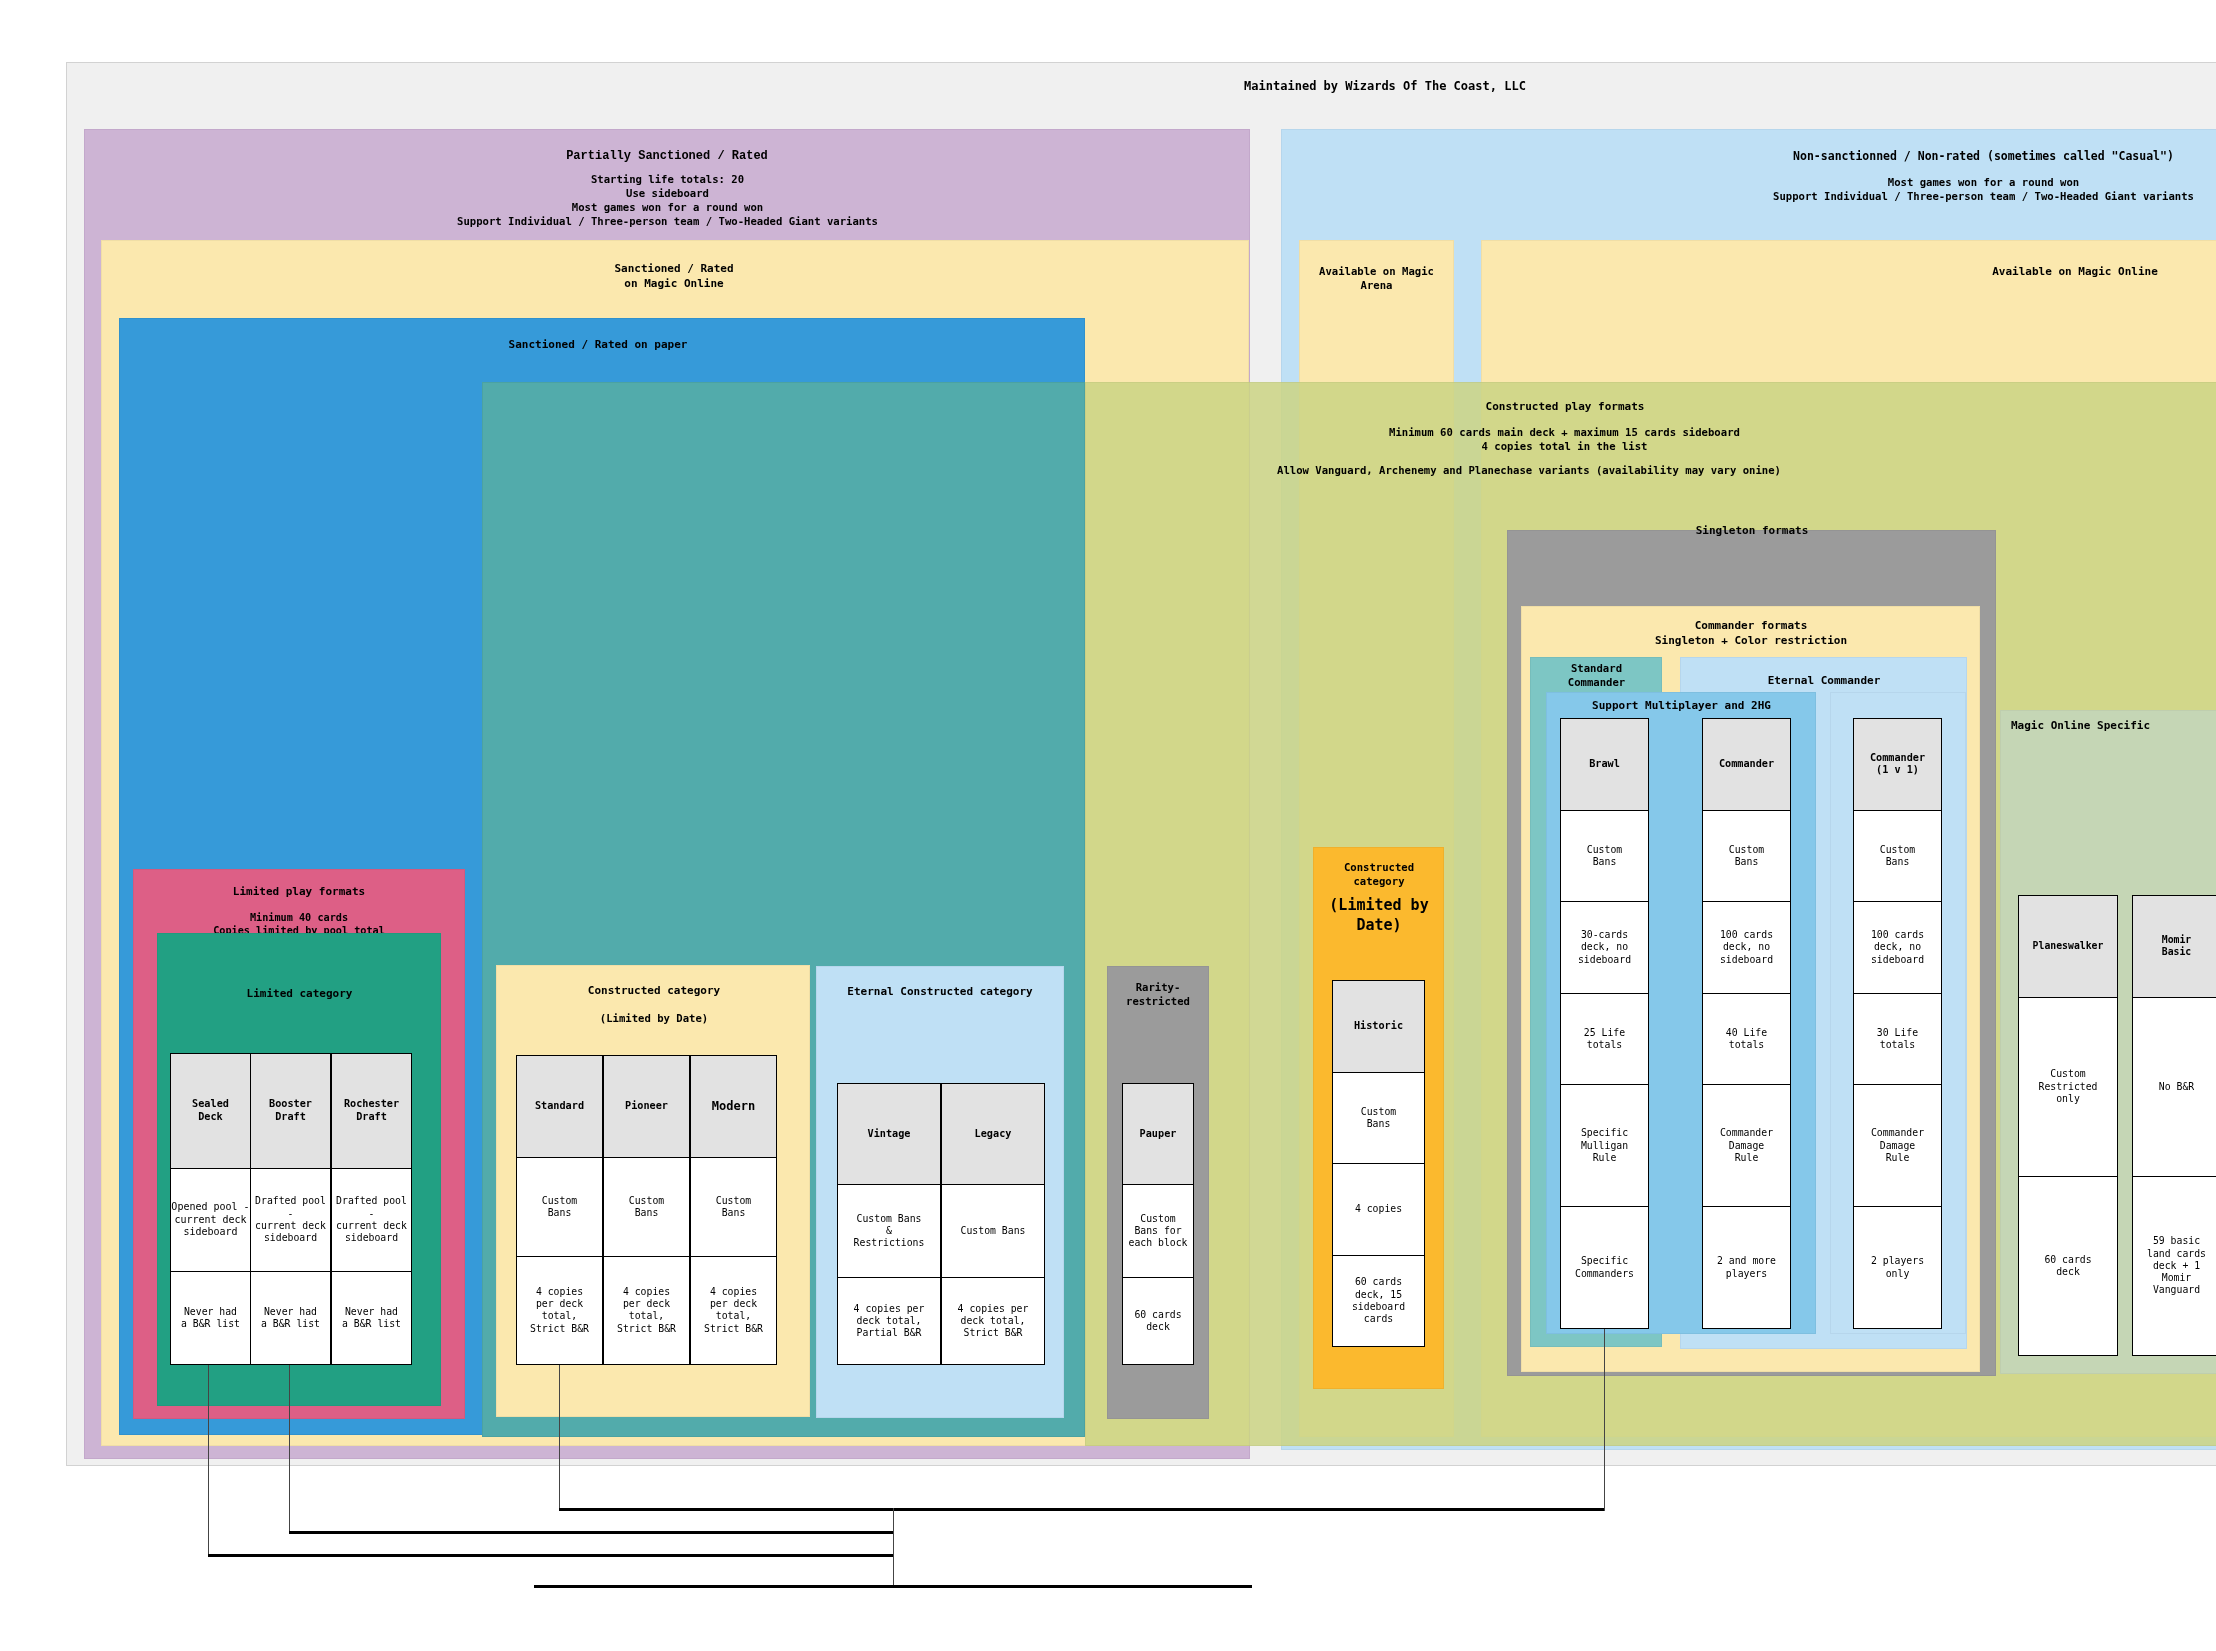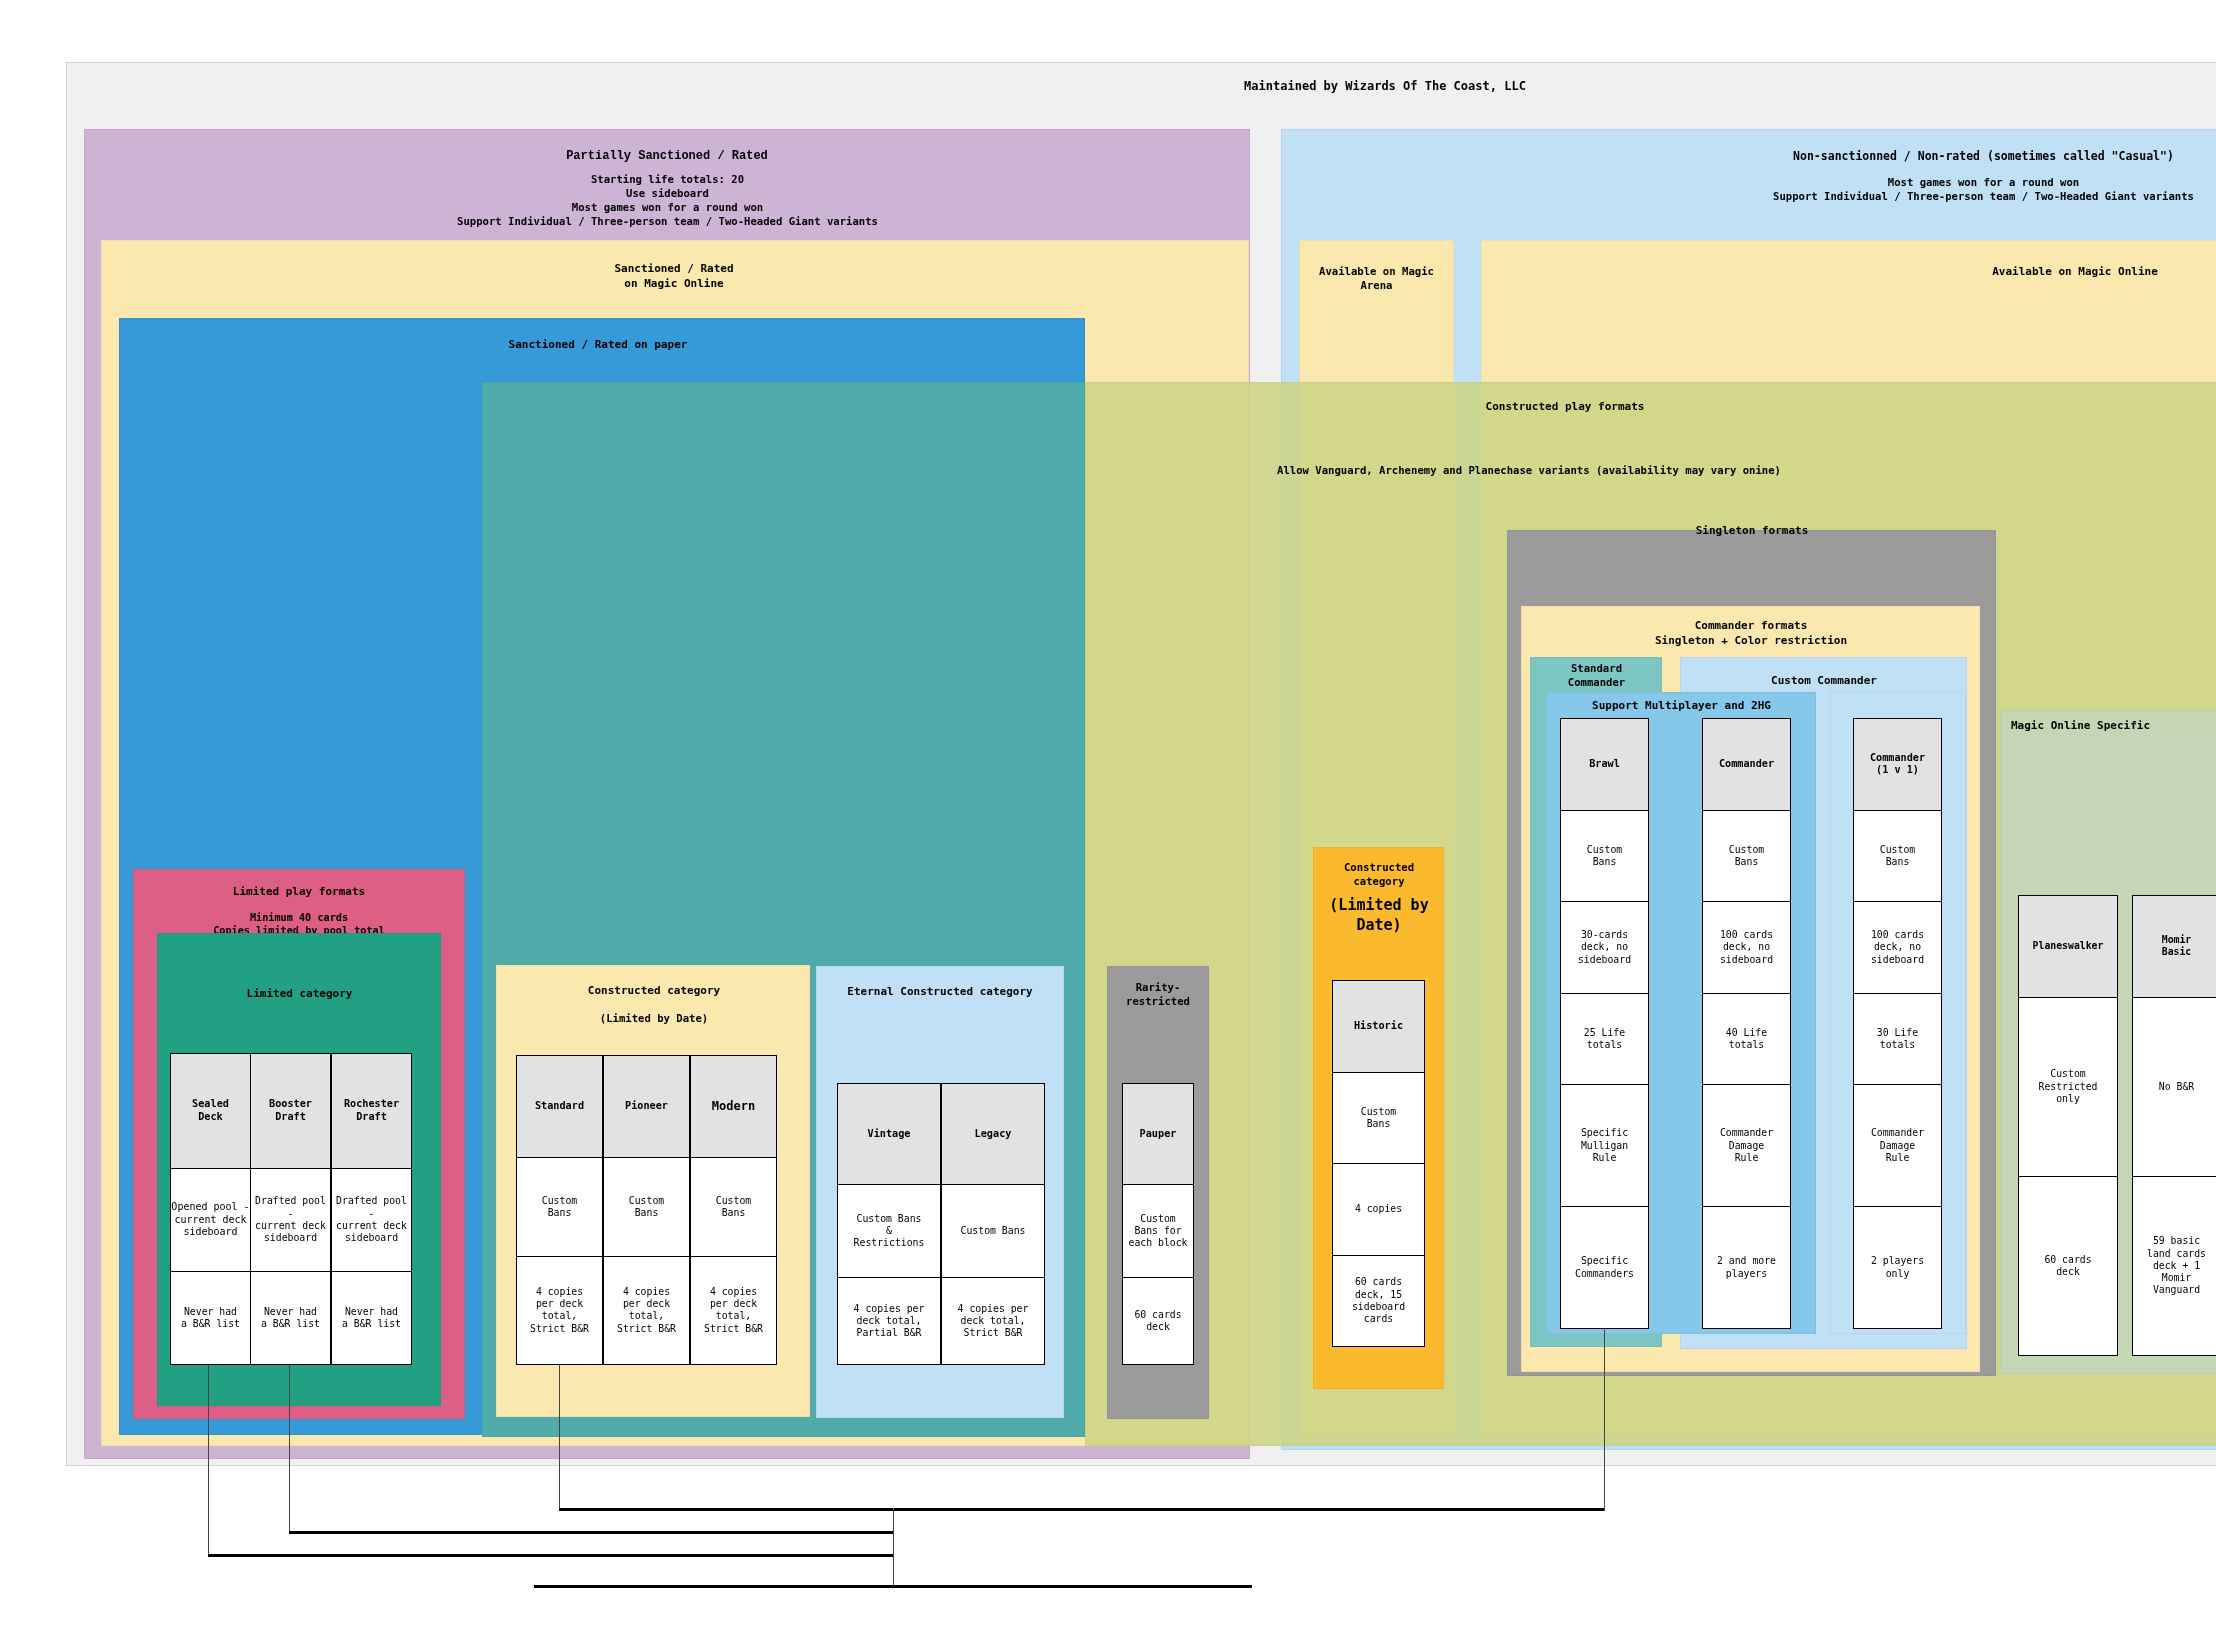--- a/index.html
+++ b/index.html
@@ -73,20 +73,22 @@
   <div class="lbl" style="left:1301px;top:265px;width:151px;font-size:10.6px;">Available on Magic
 Arena</div>
 
   <div class="box cream" style="left:1481px;top:240px;width:1188px;height:1197px;"></div>
   <div class="lbl" style="left:1729px;top:265px;width:692px;font-size:11px;">Available on Magic Online</div>
 
   <div class="box teal" style="left:482px;top:382px;width:603px;height:1055px;"></div>
 
   <div class="box olive translucent" style="left:1085px;top:382px;width:1223px;height:1064px;"></div>
   <div class="lbl" style="left:1188px;top:400px;width:754px;font-size:11px;">Constructed play formats</div>
+  <div class="lbl" style="left:1121px;top:426px;width:887px;font-size:10.6px;">Minimum 60 cards main deck + maximum 15 cards sideboard
+4 copies total in the list</div>
   <div class="lbl" style="left:1046px;top:464px;width:966px;font-size:10.6px;">Allow Vanguard, Archenemy and Planechase variants (availability may vary onine)</div>
 
   <div class="box pink" style="left:133px;top:869px;width:332px;height:550px;"></div>
   <div class="lbl" style="left:137px;top:885px;width:324px;font-size:11px;">Limited play formats</div>
   <div class="lbl" style="left:137px;top:911px;width:324px;font-size:10.2px;">Minimum 40 cards
 Copies limited by pool total</div>
 
   <div class="box green" style="left:157px;top:933px;width:284px;height:473px;"></div>
   <div class="lbl" style="left:160px;top:987px;width:279px;font-size:11px;">Limited category</div>
 
@@ -205,21 +207,21 @@
 
   <div class="box cream" style="left:1521px;top:606px;width:459px;height:766px;"></div>
   <div class="lbl" style="left:1523px;top:619px;width:456px;font-size:11px;">Commander formats
 Singleton + Color restriction</div>
 
   <div class="box softteal" style="left:1530px;top:657px;width:132px;height:690px;"></div>
   <div class="lbl" style="left:1532px;top:662px;width:129px;font-size:10.6px;">Standard
 Commander</div>
 
   <div class="box paleblue" style="left:1680px;top:657px;width:287px;height:692px;"></div>
-  <div class="lbl" style="left:1682px;top:674px;width:284px;font-size:11px;">Custom Commander</div>
+  <div class="lbl" style="left:1682px;top:674px;width:284px;font-size:11px;">Eternal Commander</div>
 
   <div class="box medblue" style="left:1546px;top:692px;width:270px;height:642px;"></div>
   <div class="lbl" style="left:1548px;top:699px;width:267px;font-size:11px;">Support Multiplayer and 2HG</div>
 
   <div class="box paleblue" style="left:1830px;top:692px;width:136px;height:642px;"></div>
 
   <div class="card" style="left:1560px;top:718px;width:89px;height:611px;">
     <div class="hd" style="height:15%;font-size:10.2px;">Brawl</div>
     <div class="rw" style="height:15%;font-size:9.8px;">Custom
 Bans</div>

